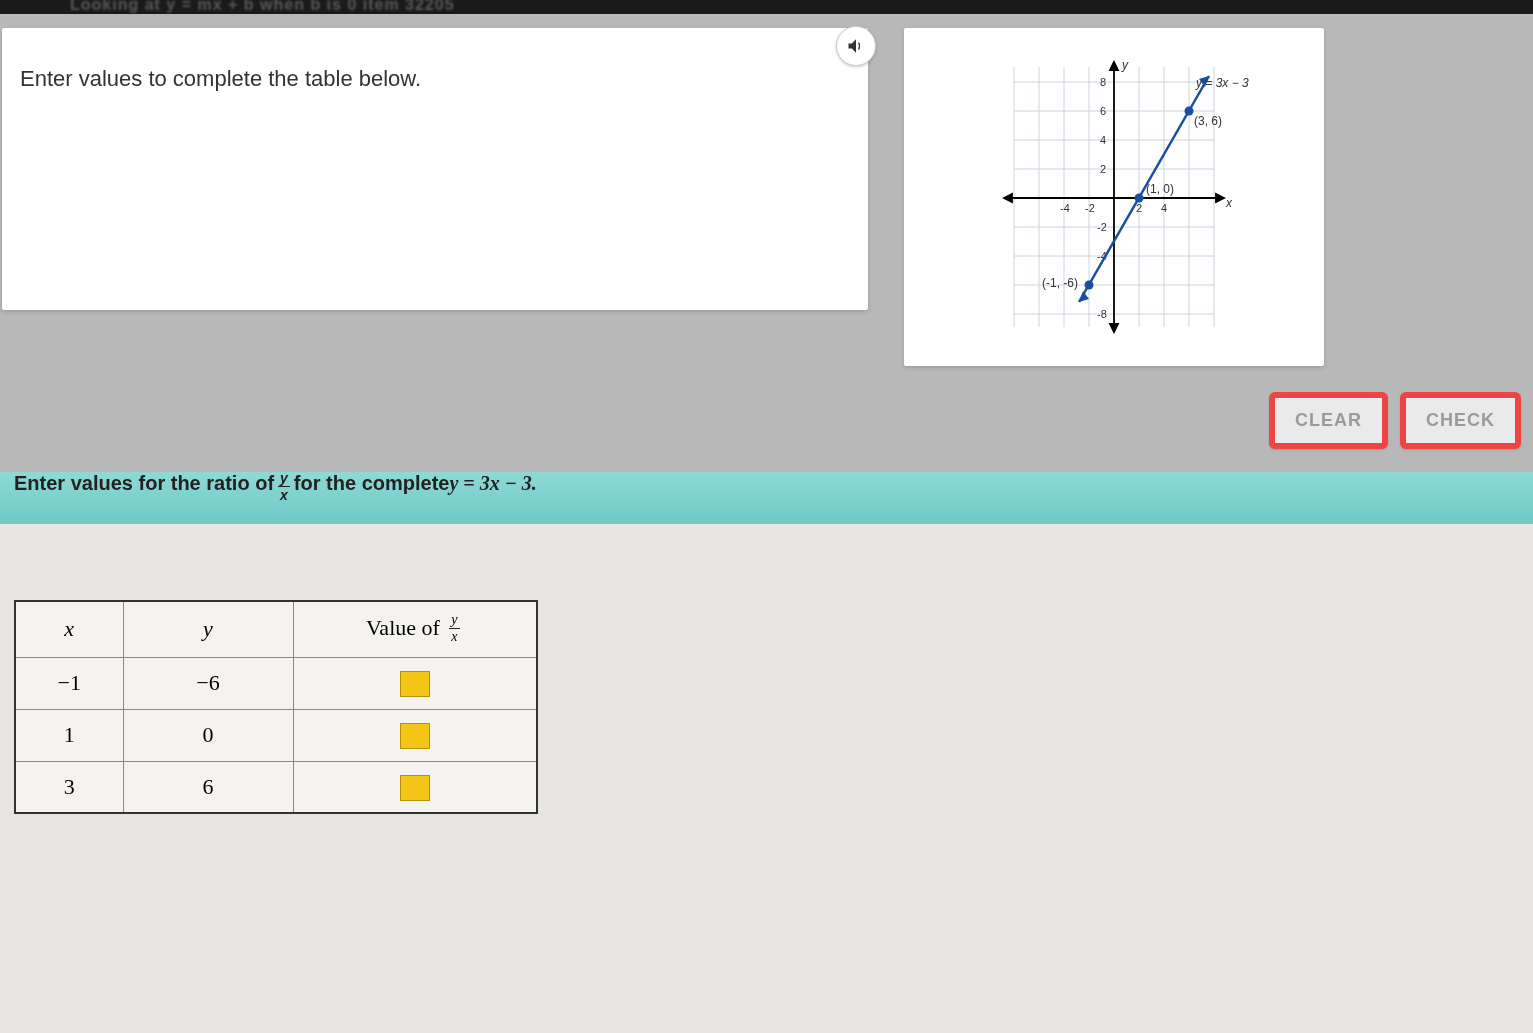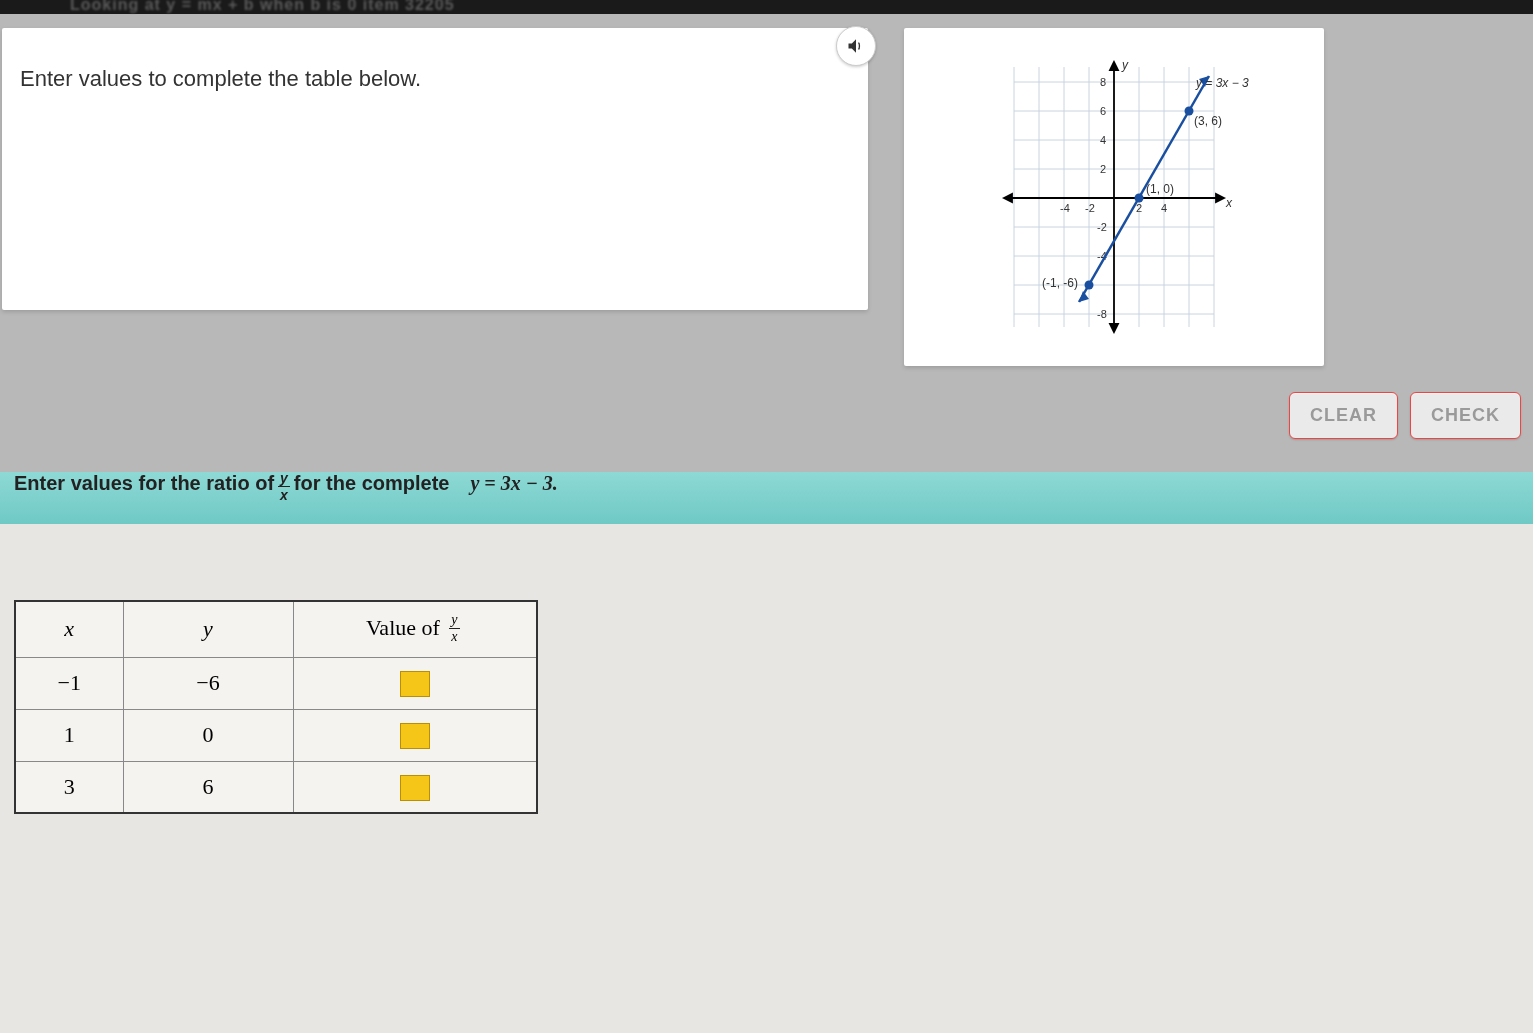--- a/index.html
+++ b/index.html
@@ -71,21 +71,21 @@
   .graph-svg { width: 280px; height: 300px; }
   .btn-row {
     position: absolute;
     right: 12px;
     top: 392px;
     display: flex;
     gap: 12px;
   }
   .ctl-btn {
     background: #eaeaea;
-    border: 1px solid #ef4444;
+    border: 6px solid #ef4444;
     border-radius: 6px;
     color: #9a9a9a;
     font-size: 18px;
     font-weight: bold;
     letter-spacing: 1px;
     padding: 12px 20px;
     box-shadow: 0 1px 2px rgba(0,0,0,0.15), inset 0 1px 0 rgba(255,255,255,0.5);
   }
   .teal-bar {
     position: absolute;
@@ -238,21 +238,21 @@
   <button class="ctl-btn">CHECK</button>
 </div>
 
 <div class="teal-bar">
   <span>Enter values for the ratio of </span>
   <span class="frac">
     <span class="num">y</span>
     <span class="den">x</span>
   </span>
   <span> for the complete </span>
-  <span class="italic" style="margin-left:21px">y = 3x − 3.</span>
+  <span class="italic" style="margin-left:0">y = 3x − 3.</span>
 </div>
 
 <div class="lower-region">
   <table class="data-table">
     <tbody>
         <tr>
       <th class="col-x"><span class="italic">x</span></th>
       <th class="col-y"><span class="italic">y</span></th>
       <th class="col-v">
         <span>Value of </span>

